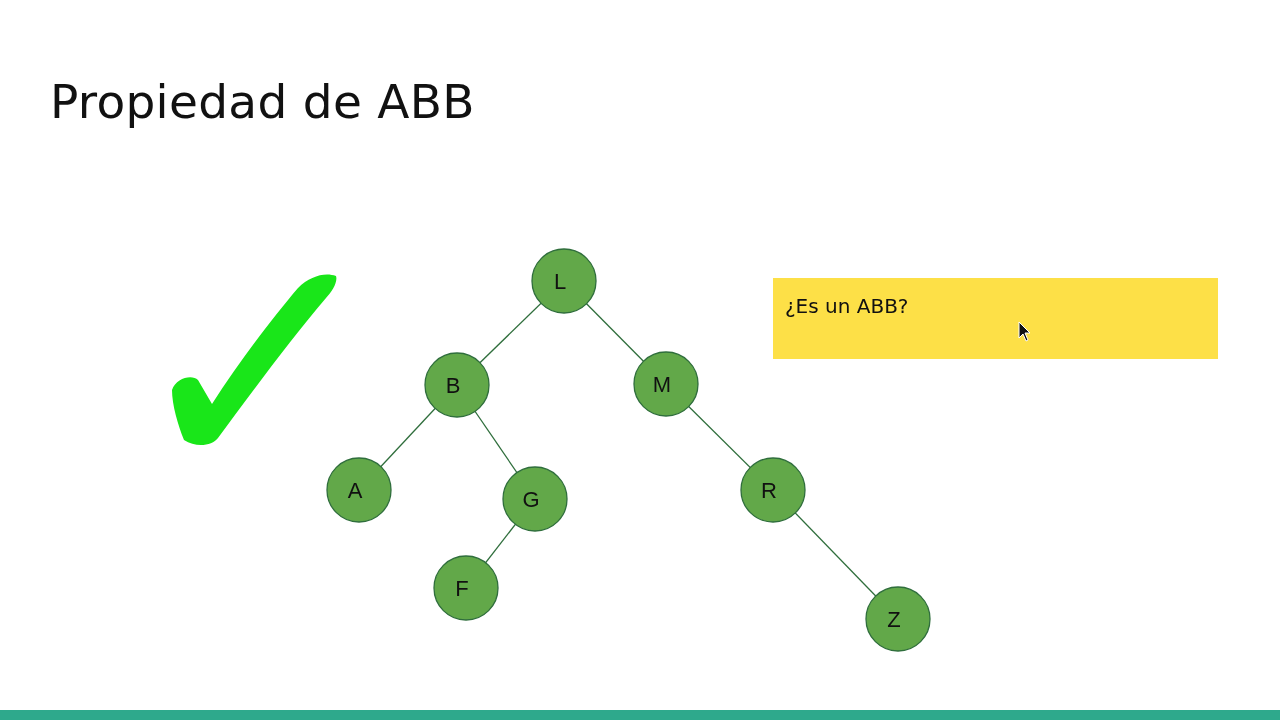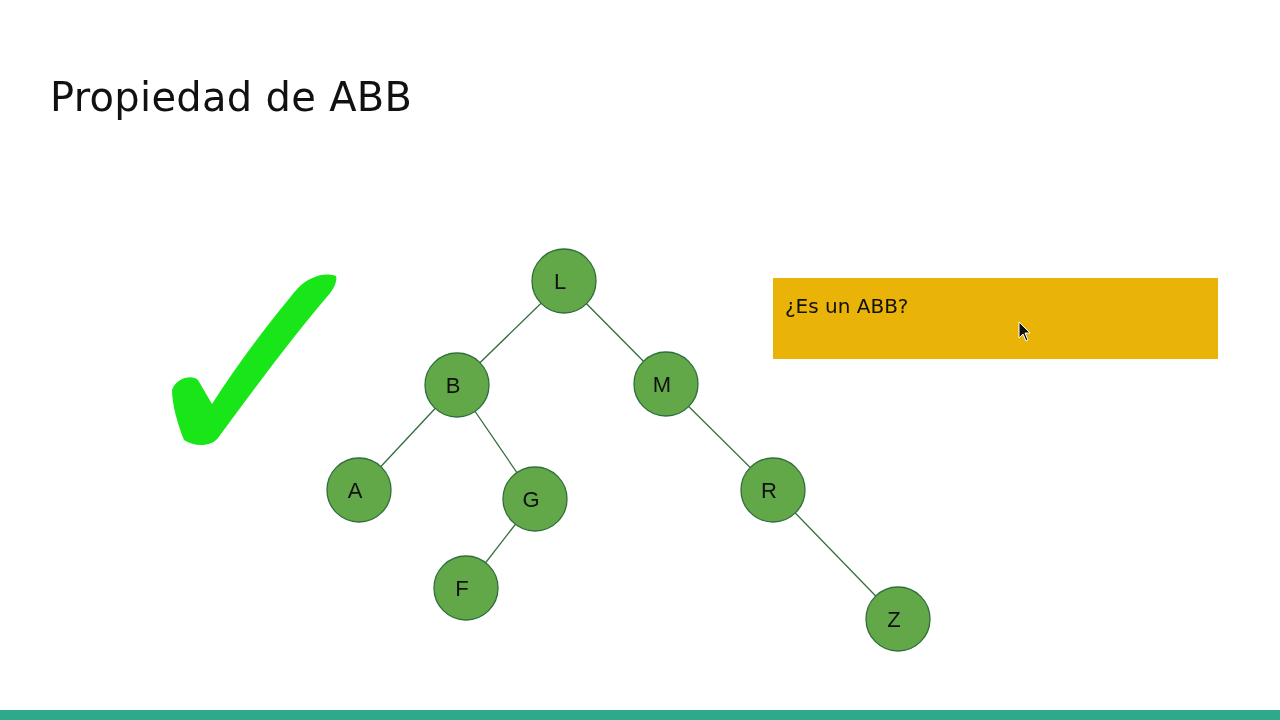--- a/index.html
+++ b/index.html
@@ -1,21 +1,21 @@
 <!DOCTYPE html>
 <html><head>
 <meta charset="utf-8">
 <style>
   html, body { margin: 0; padding: 0; }
   body { width: 1280px; height: 720px; background: #ffffff; position: relative; overflow: hidden; font-family: "Liberation Sans", sans-serif; }
-  .title { position: absolute; left: 50px; top: 74px; font-family: "DejaVu Sans", sans-serif; font-size: 40px; color: #111; letter-spacing: 0.3px; margin: 0; font-weight: normal; }
+  .title { position: absolute; left: 50px; top: 74px; font-family: "DejaVu Sans", sans-serif; font-size: 47px; color: #111; letter-spacing: 0.3px; margin: 0; font-weight: normal; }
   .check { position: absolute; left: 0; top: 0; }
   .tree { position: absolute; left: 0; top: 0; }
   .node-label { font-family: "Liberation Sans", sans-serif; font-size: 22px; fill: #111; }
-  .question-box { position: absolute; left: 773px; top: 278px; width: 445px; height: 81px; background: #eab308; text-decoration: underline; }
+  .question-box { position: absolute; left: 773px; top: 278px; width: 445px; height: 81px; background: #fde047; text-decoration: underline; }
   .question-text { position: absolute; left: 12px; top: 16px; font-family: "DejaVu Sans", sans-serif; font-size: 20px; color: #111; }
   .cursor { position: absolute; left: 1018px; top: 321px; }
   .bottom-bar { position: absolute; left: 0; top: 710px; width: 1280px; height: 10px; background: #2ea98c; }
 </style>
 </head>
 <body>
 
 <h1 class="title">Propiedad de ABB</h1>
 
 <svg class="check" width="1280" height="720">

